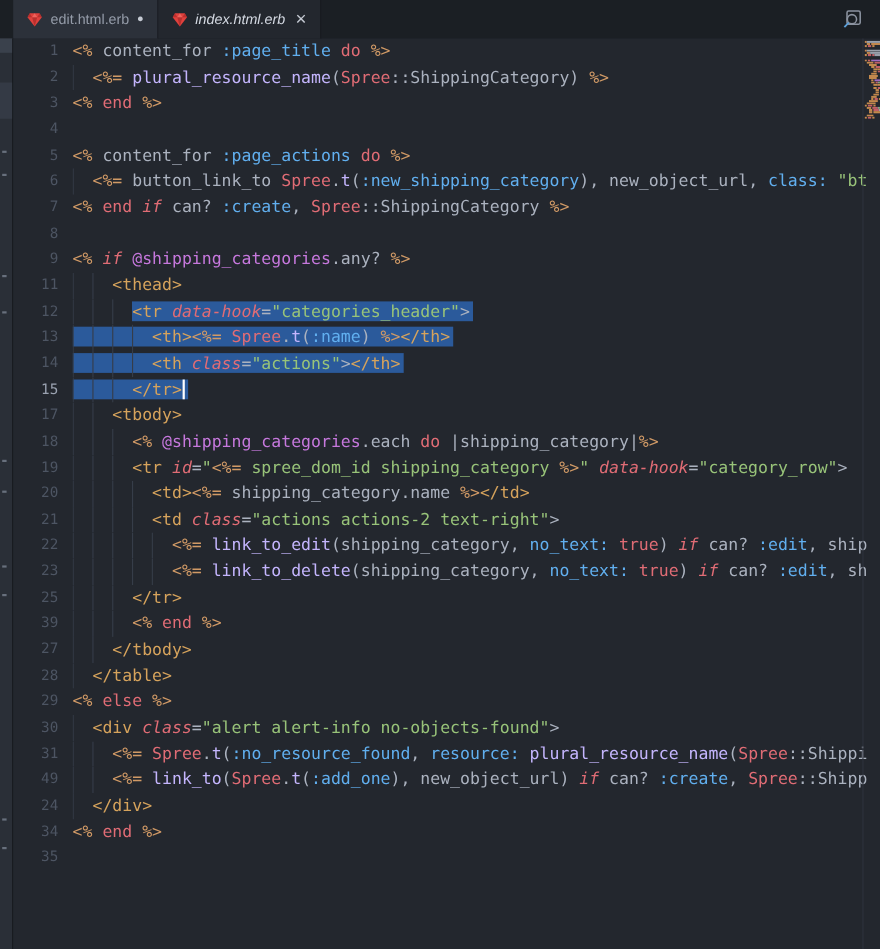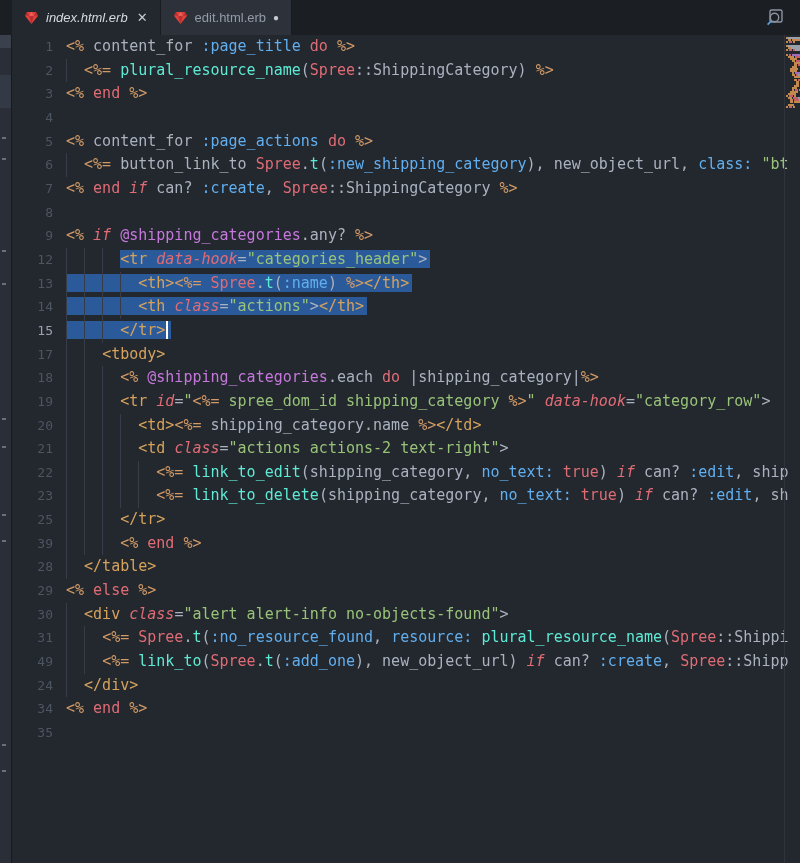--- a/index.html
+++ b/index.html
@@ -32,62 +32,62 @@
   
   .tk-pln{color:#abb2bf;}
   .tk-erb{color:#d19a66;}
   .tk-tag{color:#d6a35c;}
   .tk-attr{color:#e06c75;font-style:italic;}
   .tk-str{color:#98c379;}
   .tk-sym{color:#61afef;}
   .tk-kw{color:#e06c75;}
   .tk-kwi{color:#e06c75;font-style:italic;}
   .tk-ivar{color:#c678dd;}
-  .tk-fn{color:#5eead4;}
+  .tk-fn{color:#c4b5fd;}
   .tk-const{color:#e06c75;}
   
   .ruler{position:absolute;left:784px;top:35px;bottom:0;width:1px;background:#2e333c;z-index:2;}
   .minimap{position:absolute;right:0;top:37px;width:14px;z-index:6;overflow:hidden;}
   .mrow{height:2.09px;white-space:nowrap;overflow:hidden;width:14px;}
   .mb{display:inline-block;height:2px;vertical-align:top;}
   
   .sliver{position:absolute;top:35px;left:0;bottom:0;width:11px;background:#2a2f37;
           border-right:1px solid #171a1f;z-index:5;}
   .sliver .blk1{position:absolute;top:0;left:0;right:0;height:13px;background:#3a414c;}
   .sliver .blk2{position:absolute;top:40px;left:0;right:0;height:33px;background:#343a45;}
   .sliver .mark{position:absolute;left:2px;width:4px;height:2px;background:#68707d;}
 </style>
 </head>
 <body>
 
 <div class="app">
 
   <div class="tabbar">
+    <div class="tab inactive">
+      <span class="gem">
+        <svg width="15" height="14" viewBox="0 0 16 15">
+          <path d="M3.2,1 L12.8,1 L15,5 L8,14 L1,5 Z" fill="#e0413d"></path>
+          <path d="M3.2,1 L5.5,5 L1,5 Z M12.8,1 L10.5,5 L15,5 Z M5.5,5 L8,14 L10.5,5 Z" fill="#9c2424" opacity="0.6"></path>
+          <path d="M5.5,5 L8,1 L10.5,5 Z" fill="#f06a62" opacity="0.85"></path>
+        </svg>
+      </span>
+      <span class="tablabel">edit.html.erb</span>
+      <span class="dot">●</span>
+    </div>
     <div class="tab active">
       <span class="gem">
         <svg width="15" height="14" viewBox="0 0 16 15">
           <path d="M3.2,1 L12.8,1 L15,5 L8,14 L1,5 Z" fill="#e0413d"></path>
           <path d="M3.2,1 L5.5,5 L1,5 Z M12.8,1 L10.5,5 L15,5 Z M5.5,5 L8,14 L10.5,5 Z" fill="#9c2424" opacity="0.6"></path>
           <path d="M5.5,5 L8,1 L10.5,5 Z" fill="#f06a62" opacity="0.85"></path>
         </svg>
       </span>
       <span class="tablabel">index.html.erb</span>
       <span class="closex">✕</span>
     </div>
-    <div class="tab inactive">
-      <span class="gem">
-        <svg width="15" height="14" viewBox="0 0 16 15">
-          <path d="M3.2,1 L12.8,1 L15,5 L8,14 L1,5 Z" fill="#e0413d"></path>
-          <path d="M3.2,1 L5.5,5 L1,5 Z M12.8,1 L10.5,5 L15,5 Z M5.5,5 L8,14 L10.5,5 Z" fill="#9c2424" opacity="0.6"></path>
-          <path d="M5.5,5 L8,1 L10.5,5 Z" fill="#f06a62" opacity="0.85"></path>
-        </svg>
-      </span>
-      <span class="tablabel">edit.html.erb</span>
-      <span class="dot">●</span>
-    </div>
     <div class="tabactions">
       <span style="display:flex;">
         <svg width="20" height="20" viewBox="0 0 20 20">
           <rect x="6" y="2" width="12" height="12" rx="1.5" fill="none" stroke="#8c93a0" stroke-width="1.4"></rect>
           <circle cx="10.5" cy="9.5" r="4.2" fill="#1b1f24" stroke="#8c93a0" stroke-width="1.4"></circle>
           <line x1="7.6" y1="12.6" x2="3.6" y2="16.6" stroke="#5c9fd8" stroke-width="1.7"></line>
         </svg>
       </span>
     </div>
   </div>
@@ -123,20 +123,24 @@
       </div>
       <div class="line">
         <span class="ln">8</span>
         <span class="code"></span>
       </div>
       <div class="line">
         <span class="ln">9</span>
         <span class="code"><span class="tk-erb">&lt;%</span><span class="tk-pln"> </span><span class="tk-kwi">if</span><span class="tk-pln"> </span><span class="tk-ivar">@shipping_categories</span><span class="tk-pln">.any? </span><span class="tk-erb">%&gt;</span></span>
       </div>
       <div class="line">
+        <span class="ln">11</span>
+        <span class="code"><i class="guide" style="left: 0px;"></i><i class="guide" style="left: 18.054px;"></i><span class="tk-pln">    </span><span class="tk-tag">&lt;thead&gt;</span></span>
+      </div>
+      <div class="line">
         <span class="ln">12</span>
         <span class="code"><i class="guide" style="left: 0px;"></i><i class="guide" style="left: 18.054px;"></i><i class="guide" style="left: 36.108px;"></i><span class="tk-pln">      </span><span class="sel"><span class="tk-tag">&lt;tr</span><span class="tk-pln"> </span><span class="tk-attr">data-hook</span><span class="tk-pln">=</span><span class="tk-str">"categories_header"</span><span class="tk-pln">&gt;</span></span></span>
       </div>
       <div class="line">
         <span class="ln">13</span>
         <span class="code"><i class="guide" style="left: 0px;"></i><i class="guide" style="left: 18.054px;"></i><i class="guide" style="left: 36.108px;"></i><i class="guide" style="left: 54.162px;"></i><span class="sel"><span class="tk-pln">        </span><span class="tk-tag">&lt;th&gt;</span><span class="tk-erb">&lt;%=</span><span class="tk-pln"> </span><span class="tk-const">Spree</span><span class="tk-pln">.</span><span class="tk-fn">t</span><span class="tk-pln">(</span><span class="tk-sym">:name</span><span class="tk-pln">) </span><span class="tk-erb">%&gt;</span><span class="tk-tag">&lt;/th&gt;</span></span></span>
       </div>
       <div class="line">
         <span class="ln">14</span>
         <span class="code"><i class="guide" style="left: 0px;"></i><i class="guide" style="left: 18.054px;"></i><i class="guide" style="left: 36.108px;"></i><i class="guide" style="left: 54.162px;"></i><span class="sel"><span class="tk-pln">        </span><span class="tk-tag">&lt;th</span><span class="tk-pln"> </span><span class="tk-attr">class</span><span class="tk-pln">=</span><span class="tk-str">"actions"</span><span class="tk-pln">&gt;</span><span class="tk-tag">&lt;/th&gt;</span></span></span>
@@ -173,20 +177,24 @@
         <span class="ln">23</span>
         <span class="code"><i class="guide" style="left: 0px;"></i><i class="guide" style="left: 18.054px;"></i><i class="guide" style="left: 36.108px;"></i><i class="guide" style="left: 54.162px;"></i><i class="guide" style="left: 72.216px;"></i><span class="tk-pln">          </span><span class="tk-erb">&lt;%=</span><span class="tk-pln"> </span><span class="tk-fn">link_to_delete</span><span class="tk-pln">(shipping_category, </span><span class="tk-sym">no_text:</span><span class="tk-pln"> </span><span class="tk-kw">true</span><span class="tk-pln">) </span><span class="tk-kwi">if</span><span class="tk-pln"> can? </span><span class="tk-sym">:edit</span><span class="tk-pln">, sh</span></span>
       </div>
       <div class="line">
         <span class="ln">25</span>
         <span class="code"><i class="guide" style="left: 0px;"></i><i class="guide" style="left: 18.054px;"></i><i class="guide" style="left: 36.108px;"></i><span class="tk-pln">      </span><span class="tk-tag">&lt;/tr&gt;</span></span>
       </div>
       <div class="line">
         <span class="ln">39</span>
         <span class="code"><i class="guide" style="left: 0px;"></i><i class="guide" style="left: 18.054px;"></i><i class="guide" style="left: 36.108px;"></i><span class="tk-pln">      </span><span class="tk-erb">&lt;%</span><span class="tk-pln"> </span><span class="tk-kw">end</span><span class="tk-pln"> </span><span class="tk-erb">%&gt;</span></span>
+      </div>
+      <div class="line">
+        <span class="ln">27</span>
+        <span class="code"><i class="guide" style="left: 0px;"></i><i class="guide" style="left: 18.054px;"></i><span class="tk-pln">    </span><span class="tk-tag">&lt;/tbody&gt;</span></span>
       </div>
       <div class="line">
         <span class="ln">28</span>
         <span class="code"><i class="guide" style="left: 0px;"></i><span class="tk-pln">  </span><span class="tk-tag">&lt;/table&gt;</span></span>
       </div>
       <div class="line">
         <span class="ln">29</span>
         <span class="code"><span class="tk-erb">&lt;%</span><span class="tk-pln"> </span><span class="tk-kw">else</span><span class="tk-pln"> </span><span class="tk-erb">%&gt;</span></span>
       </div>
       <div class="line">

